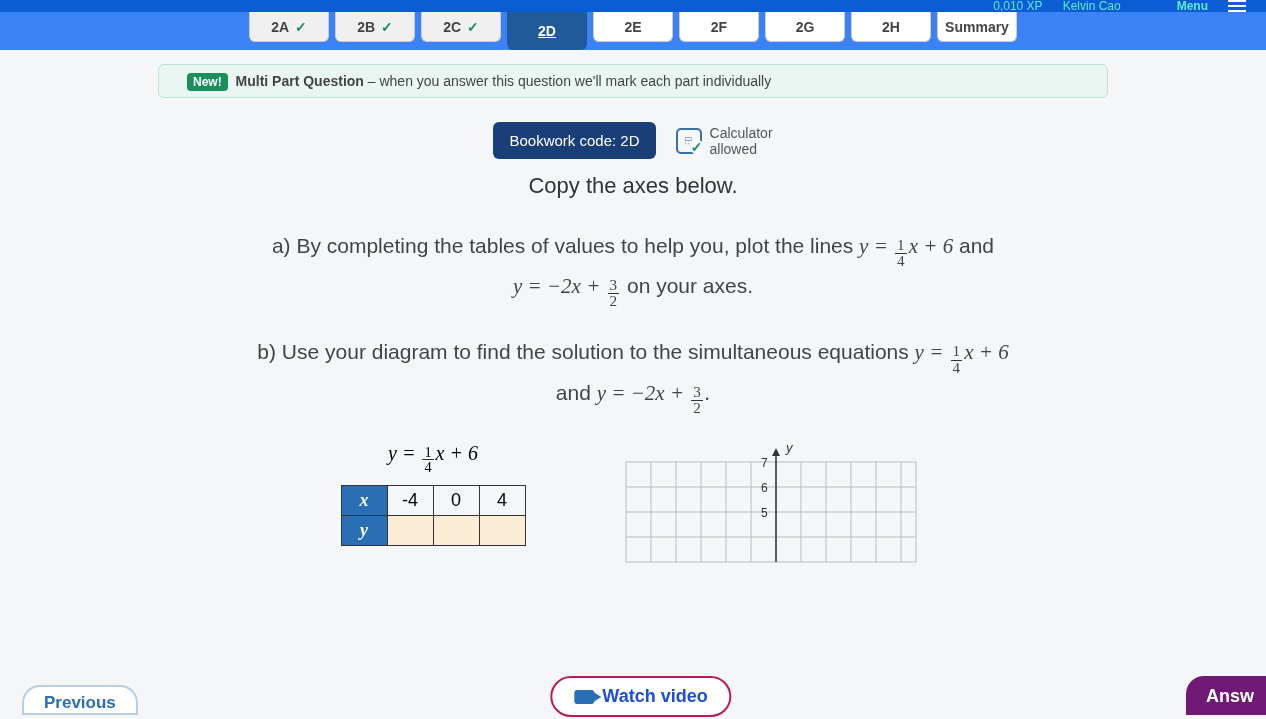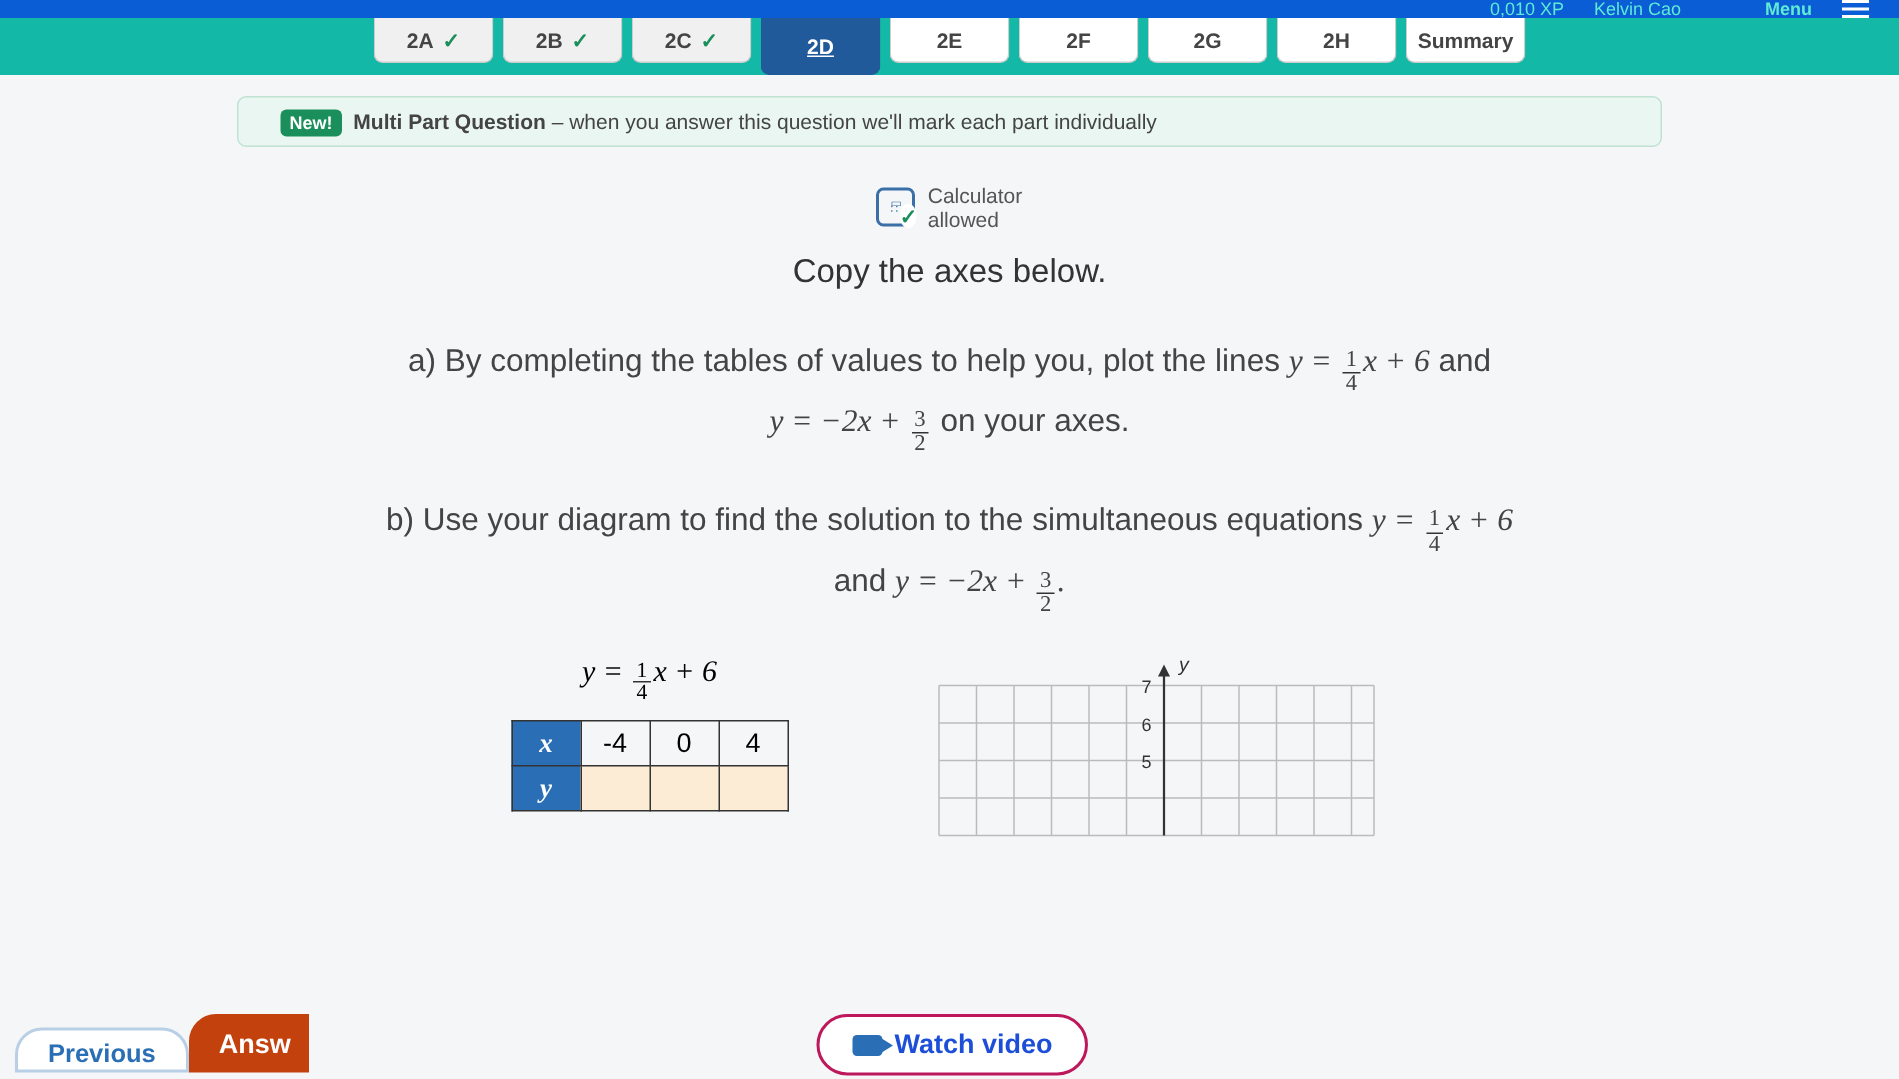--- a/index.html
+++ b/index.html
@@ -24,21 +24,21 @@
 }
 .top-bar .menu { font-weight: 600; margin-left: 36px; }
 .hamburger {
   display: inline-flex;
   flex-direction: column;
   gap: 3px;
   cursor: pointer;
 }
 .hamburger span { width: 18px; height: 2px; background: #fff; }
 .tabs-row {
-  background: #14b8a6;
+  background: #3b82f6;
   padding: 0 24px;
   display: flex;
   justify-content: center;
 }
 .tabs {
   display: flex;
   gap: 6px;
 }
 .tab {
   min-width: 80px;
@@ -177,22 +177,23 @@
 .val-table .input-cell { background: #fcecd6; }
 .graph {
   position: relative;
   width: 310px;
   height: 130px;
 }
 .graph svg { width: 100%; height: 100%; }
 .footer {
   position: absolute;
   bottom: 0;
-  left: 4px; right: 0;
-  display: flex;
+  left: 16px; right: 0;
+  display: flex;
+  justify-content: space-between;
   align-items: flex-end;
   padding: 0 0 4px 6px;
 }
 .prev-btn {
   background: #fff;
   border: 2px solid #b8cfe6;
   border-radius: 18px 18px 0 0;
   padding: 6px 20px 0;
   color: #2a6fb5;
   font-size: 17px;
@@ -224,21 +225,21 @@
 }
 .video-icon::after {
   content: "";
   position: absolute;
   right: -7px; top: 2px;
   border-left: 8px solid #2a6fb5;
   border-top: 5px solid transparent;
   border-bottom: 5px solid transparent;
 }
 .answ-btn {
-  background: #c2410c;
+  background: #701a75;
   color: #fff;
   border-radius: 18px 0 0 0;
   padding: 10px 12px 8px 20px;
   font-size: 18px;
   font-weight: 600;
   cursor: pointer;
 }
 </style>
 </head>
 <body>
@@ -288,20 +289,21 @@
       </div>
     </div>
 </div>
 
 <div class="notice">
   <span class="new-badge">New!</span>
   <b>Multi Part Question</b><span> – when you answer this question we'll mark each part individually</span>
 </div>
 
 <div class="code-row">
+  <div class="bookwork">Bookwork code: 2D</div>
   <div class="calc">
     <div class="calc-icon">
         <span class="calc-dots">▭<br>∷</span>
       </div>
     <div>
       <div>Calculator</div>
       <div>allowed</div>
     </div>
   </div>
 </div>

